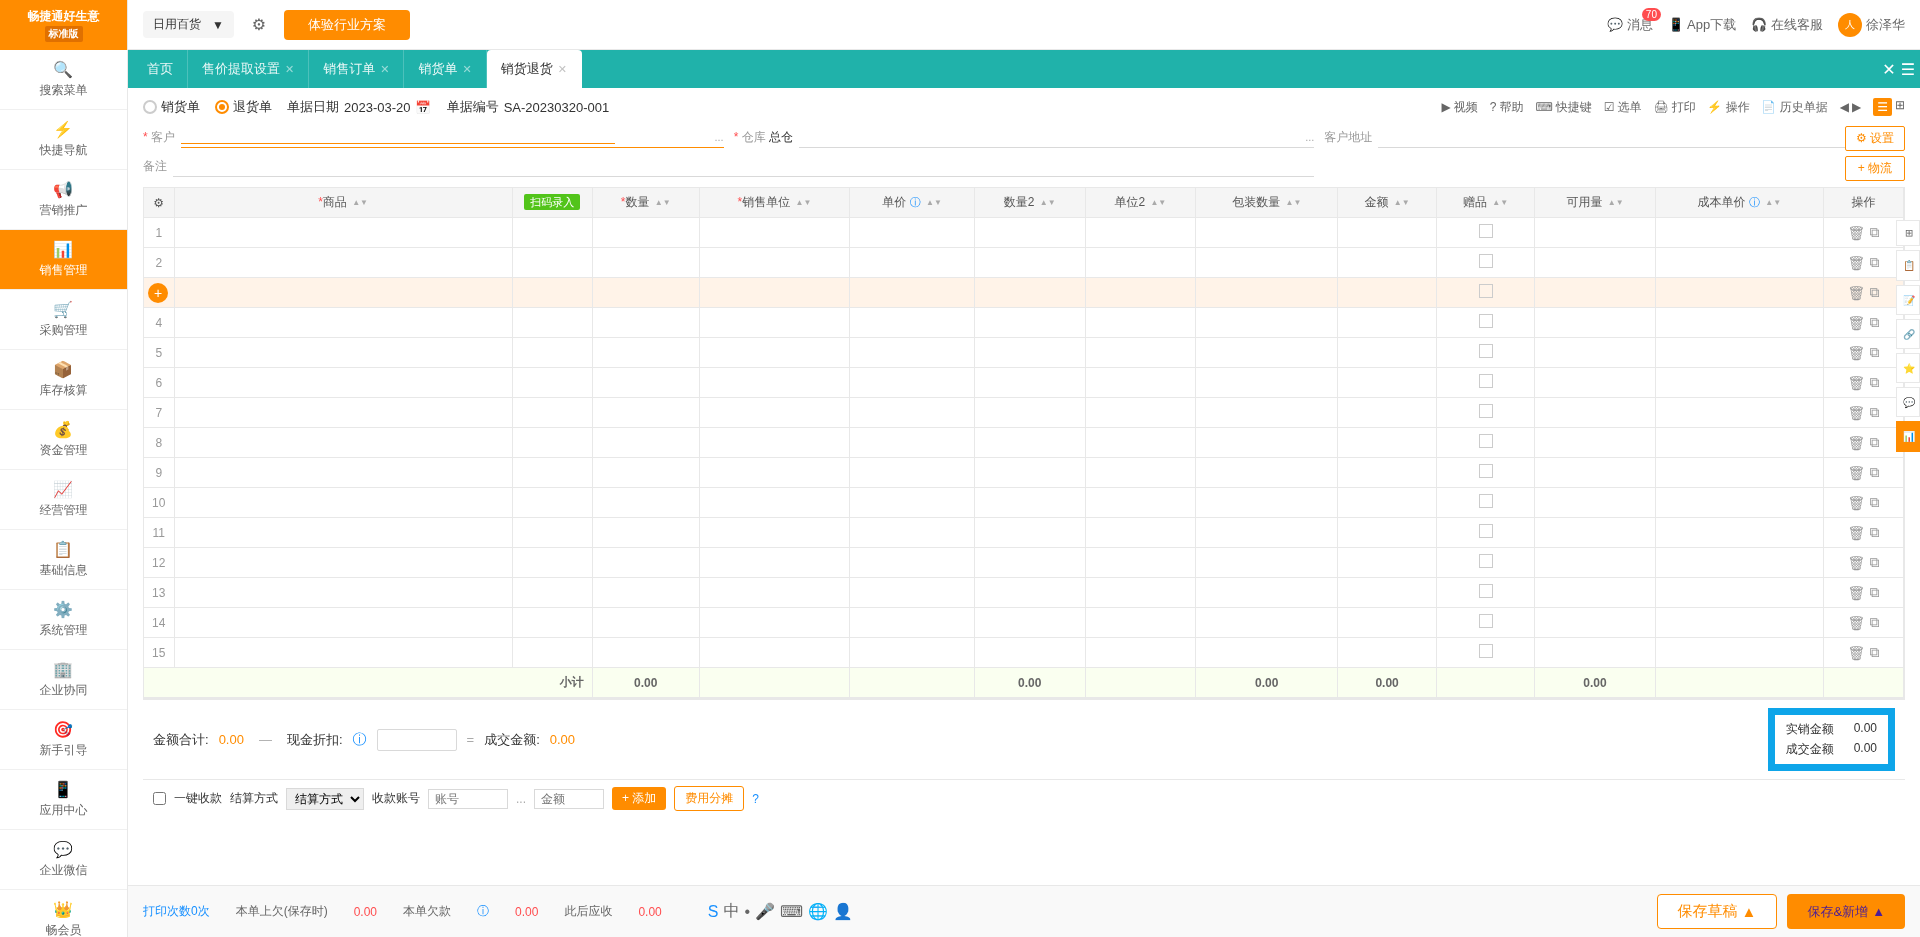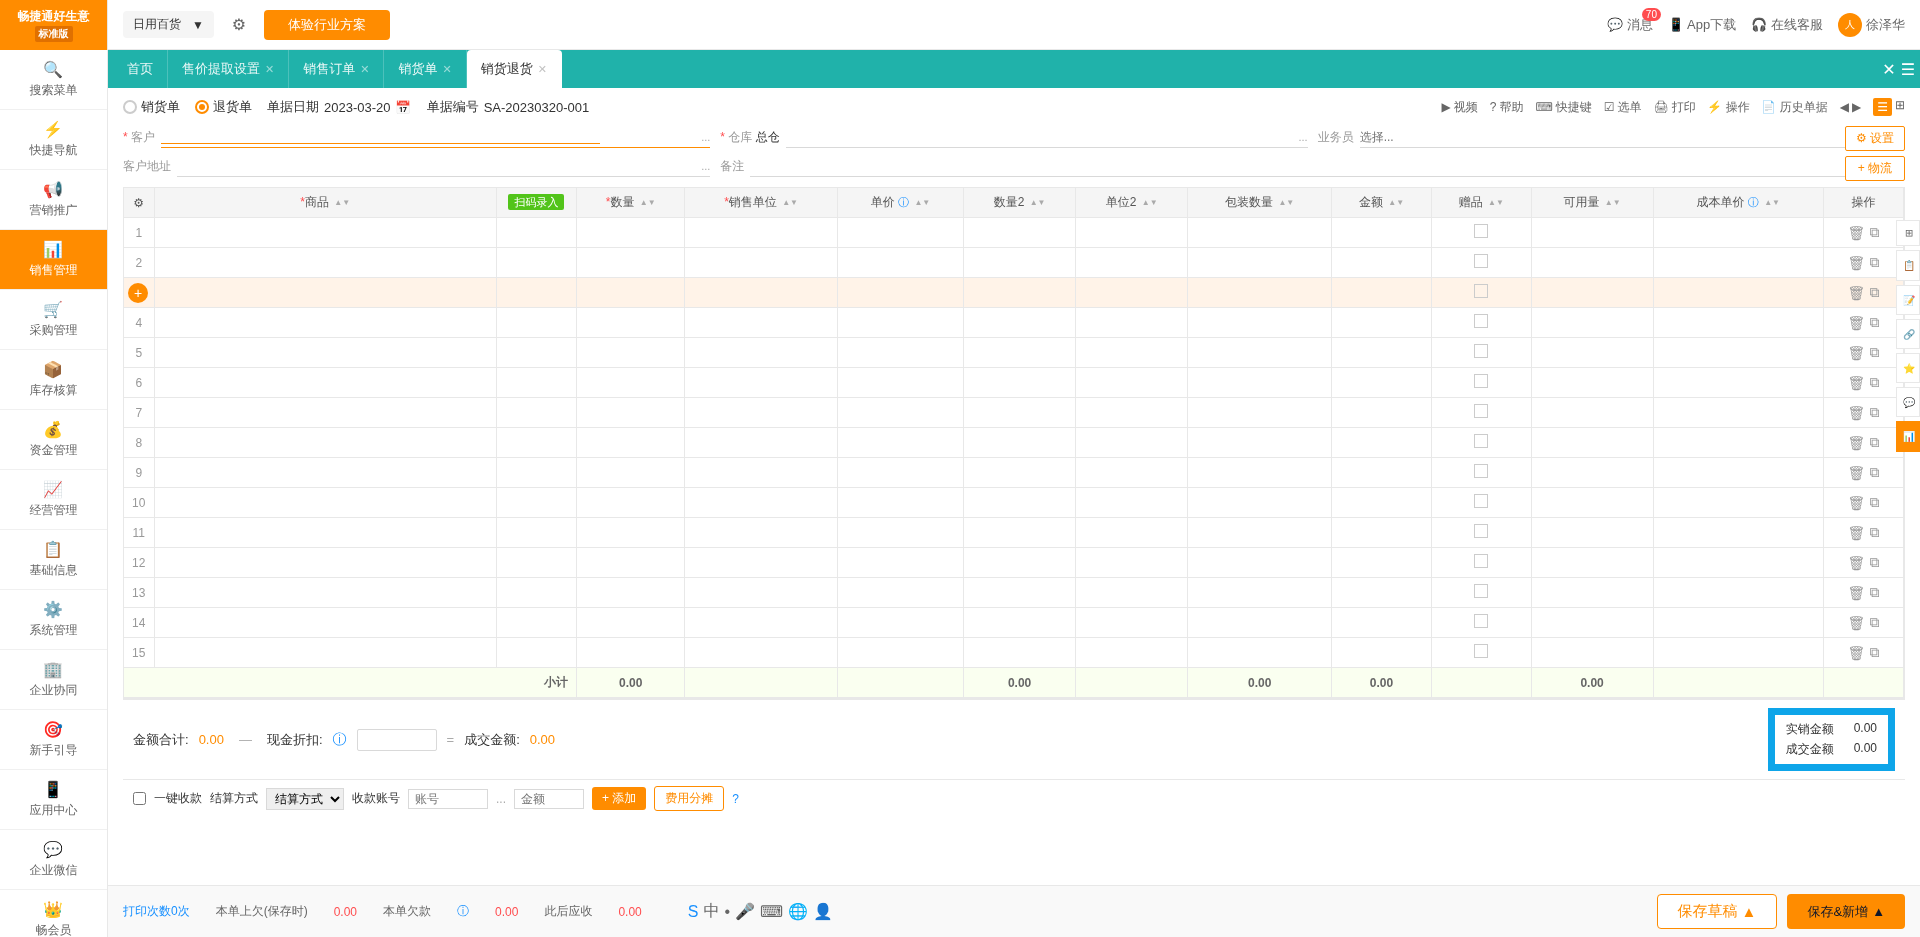--- a/index.html
+++ b/index.html
@@ -2,21 +2,21 @@
 <html><head>
   <meta charset="utf-8">
   <style>
     * { box-sizing: border-box; margin: 0; padding: 0; }
     body { font-family: 'Microsoft YaHei', Arial, sans-serif; font-size: 12px; background: #f0f2f5; color: #333; overflow: hidden; }
 
     
     .app-container { display: flex; height: 937px; width: 1920px; }
 
     
-    .sidebar { width: 108px; background: #fff; display: flex; flex-direction: column; border-right: 1px solid #e8e8e8; flex-shrink: 0; }
+    .sidebar { width: 128px; background: #fff; display: flex; flex-direction: column; border-right: 1px solid #e8e8e8; flex-shrink: 0; }
     .sidebar-logo { background: #ff8c00; padding: 10px; text-align: center; color: #fff; font-size: 13px; font-weight: bold; height: 50px; display: flex; align-items: center; justify-content: center; flex-direction: column; }
     .sidebar-logo .sub { font-size: 10px; background: #e07000; padding: 1px 4px; border-radius: 2px; margin-top: 2px; }
     .sidebar-item { display: flex; flex-direction: column; align-items: center; padding: 10px 0; cursor: pointer; color: #666; font-size: 12px; border-bottom: 1px solid #f0f0f0; transition: background 0.2s; }
     .sidebar-item.active { background: #ff8c00; color: #fff; }
     .sidebar-item .icon { font-size: 16px; margin-bottom: 3px; }
 
     
     .main { flex: 1; display: flex; flex-direction: column; overflow: hidden; }
 
     
@@ -66,21 +66,21 @@
 
     
     .summary-row td { background: #fafff0; font-weight: bold; color: #666; }
     .payment-btn { background: #ff8c00; color: #fff; padding: 3px 10px; border-radius: 3px; cursor: pointer; border: none; font-size: 12px; }
 
     
     .footer-bar { display: flex; align-items: center; justify-content: space-between; padding: 8px 15px; background: #f9f9f9; border-top: 1px solid #e8e8e8; flex-shrink: 0; }
     .footer-left { display: flex; align-items: center; gap: 26px; font-size: 12px; color: #666; }
     .footer-right { display: flex; gap: 10px; }
     .btn-save-draft { background: #fff; border: 1px solid #ff8c00; color: #ff8c00; padding: 7px 20px; border-radius: 4px; cursor: pointer; font-size: 15px; display: flex; align-items: center; gap: 4px; }
-    .btn-save-new { background: #ff8c00; color: #0f172a; padding: 7px 20px; border-radius: 4px; cursor: pointer; font-size: 13px; border: none; display: flex; align-items: center; gap: 4px; }
+    .btn-save-new { background: #ff8c00; color: #4c1d95; padding: 7px 20px; border-radius: 4px; cursor: pointer; font-size: 13px; border: none; display: flex; align-items: center; gap: 4px; }
 
     
     .form-action-icons { display: flex; align-items: center; gap: 12px; font-size: 12px; color: #666; }
     .form-action-icon { display: flex; align-items: center; gap: 3px; cursor: pointer; }
 
     .tabs-bar { background: #20b2aa; }
     .tab { color: rgba(255,255,255,0.9); }
     .tab.active { background: #fff; color: #333; }
     .rfb { width: 28px; padding: 6px 2px; background: #fff; border: 1px solid #e8e8e8; border-right: none; text-align: center; font-size: 10px; color: #666; cursor: pointer; margin-bottom: 2px; }
 
@@ -290,27 +290,20 @@
           <span style="color:#999;font-size:12px;white-space:nowrap;"><span style="color:#ff4d4f;">*</span> <span>客户</span></span>
           <div style="flex:1;border-bottom:1px solid #ff8c00;padding:3px 0;display:flex;align-items:center;justify-content:space-between;">
             <input class="input-orange-line" style="width: 80%;">
             <span style="color:#aaa;font-size:11px;">...</span>
           </div>
         </div>
         <div style="display:flex;align-items:center;gap:6px;">
           <span style="color:#999;font-size:12px;white-space:nowrap;"><span style="color:#ff4d4f;">*</span> <span>仓库</span> <span style="color:#333;">总仓</span></span>
           <div style="flex:1;border-bottom:1px solid #d9d9d9;padding:3px 0;display:flex;align-items:center;justify-content:space-between;">
             <input class="input-orange-line" style="border-bottom: none;">
-            <span style="color:#aaa;font-size:11px;">...</span>
-          </div>
-        </div>
-        <div style="display:flex;align-items:center;gap:6px;">
-          <span style="color:#999;font-size:12px;white-space:nowrap;">业务员</span>
-          <div style="flex:1;border-bottom:1px solid #d9d9d9;padding:3px 0;display:flex;align-items:center;justify-content:space-between;">
-            <input class="input-orange-line" placeholder="选择..." style="border-bottom: none;">
             <span style="color:#aaa;font-size:11px;">...</span>
           </div>
         </div>
 
         <div style="display:flex;align-items:center;gap:6px;">
           <span style="color:#999;font-size:12px;white-space:nowrap;">客户地址</span>
           <div style="flex:1;border-bottom:1px solid #d9d9d9;padding:3px 0;display:flex;align-items:center;justify-content:space-between;">
             <input class="input-orange-line" style="border-bottom: none;">
             <span style="color:#aaa;font-size:11px;">...</span>
           </div>

